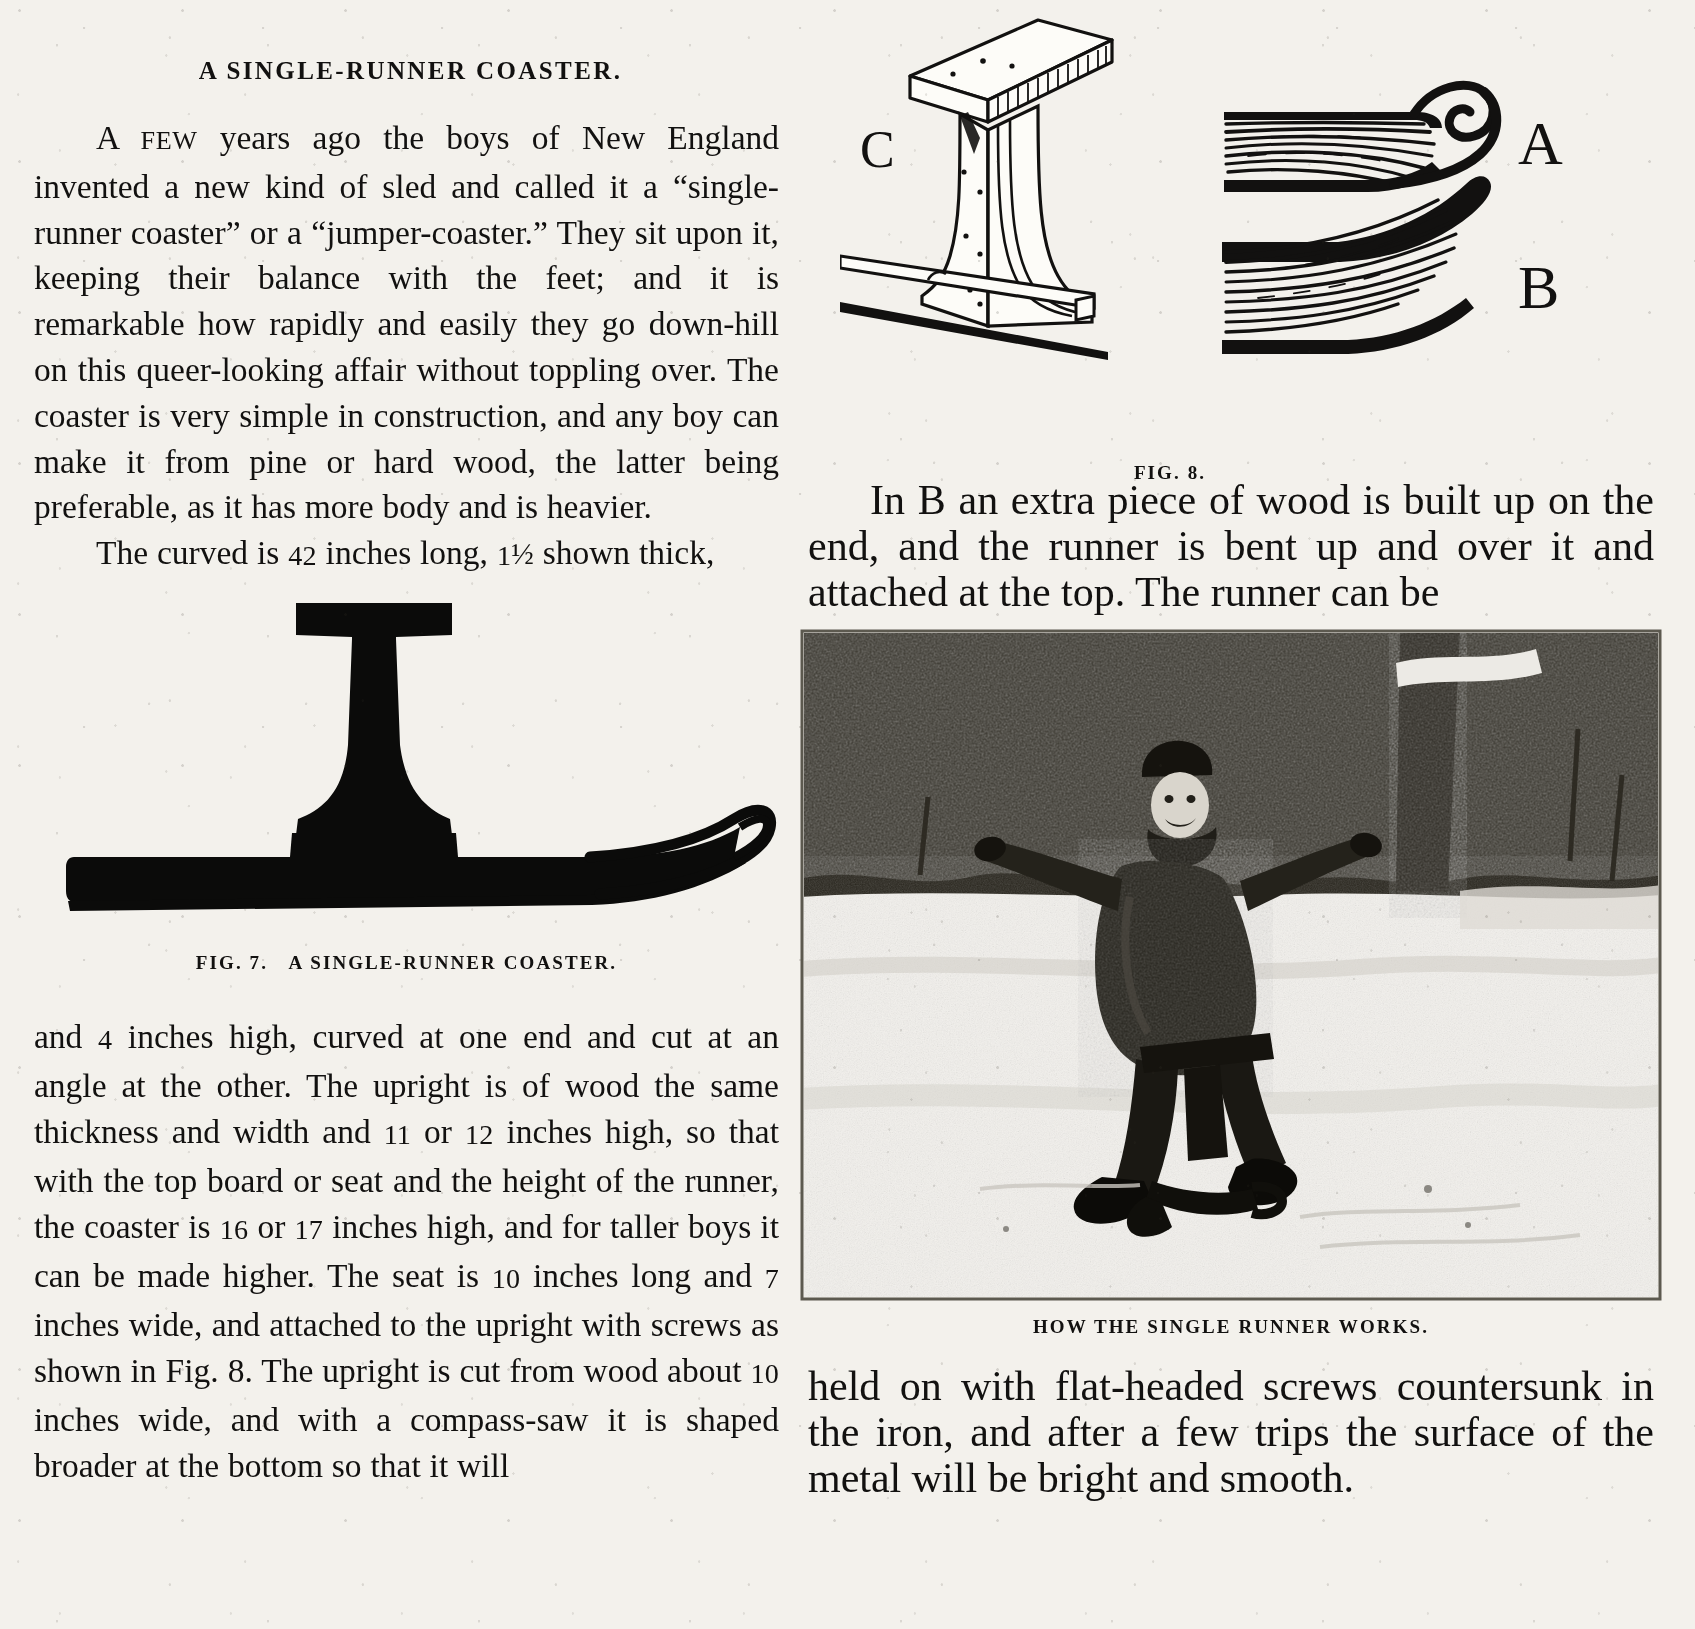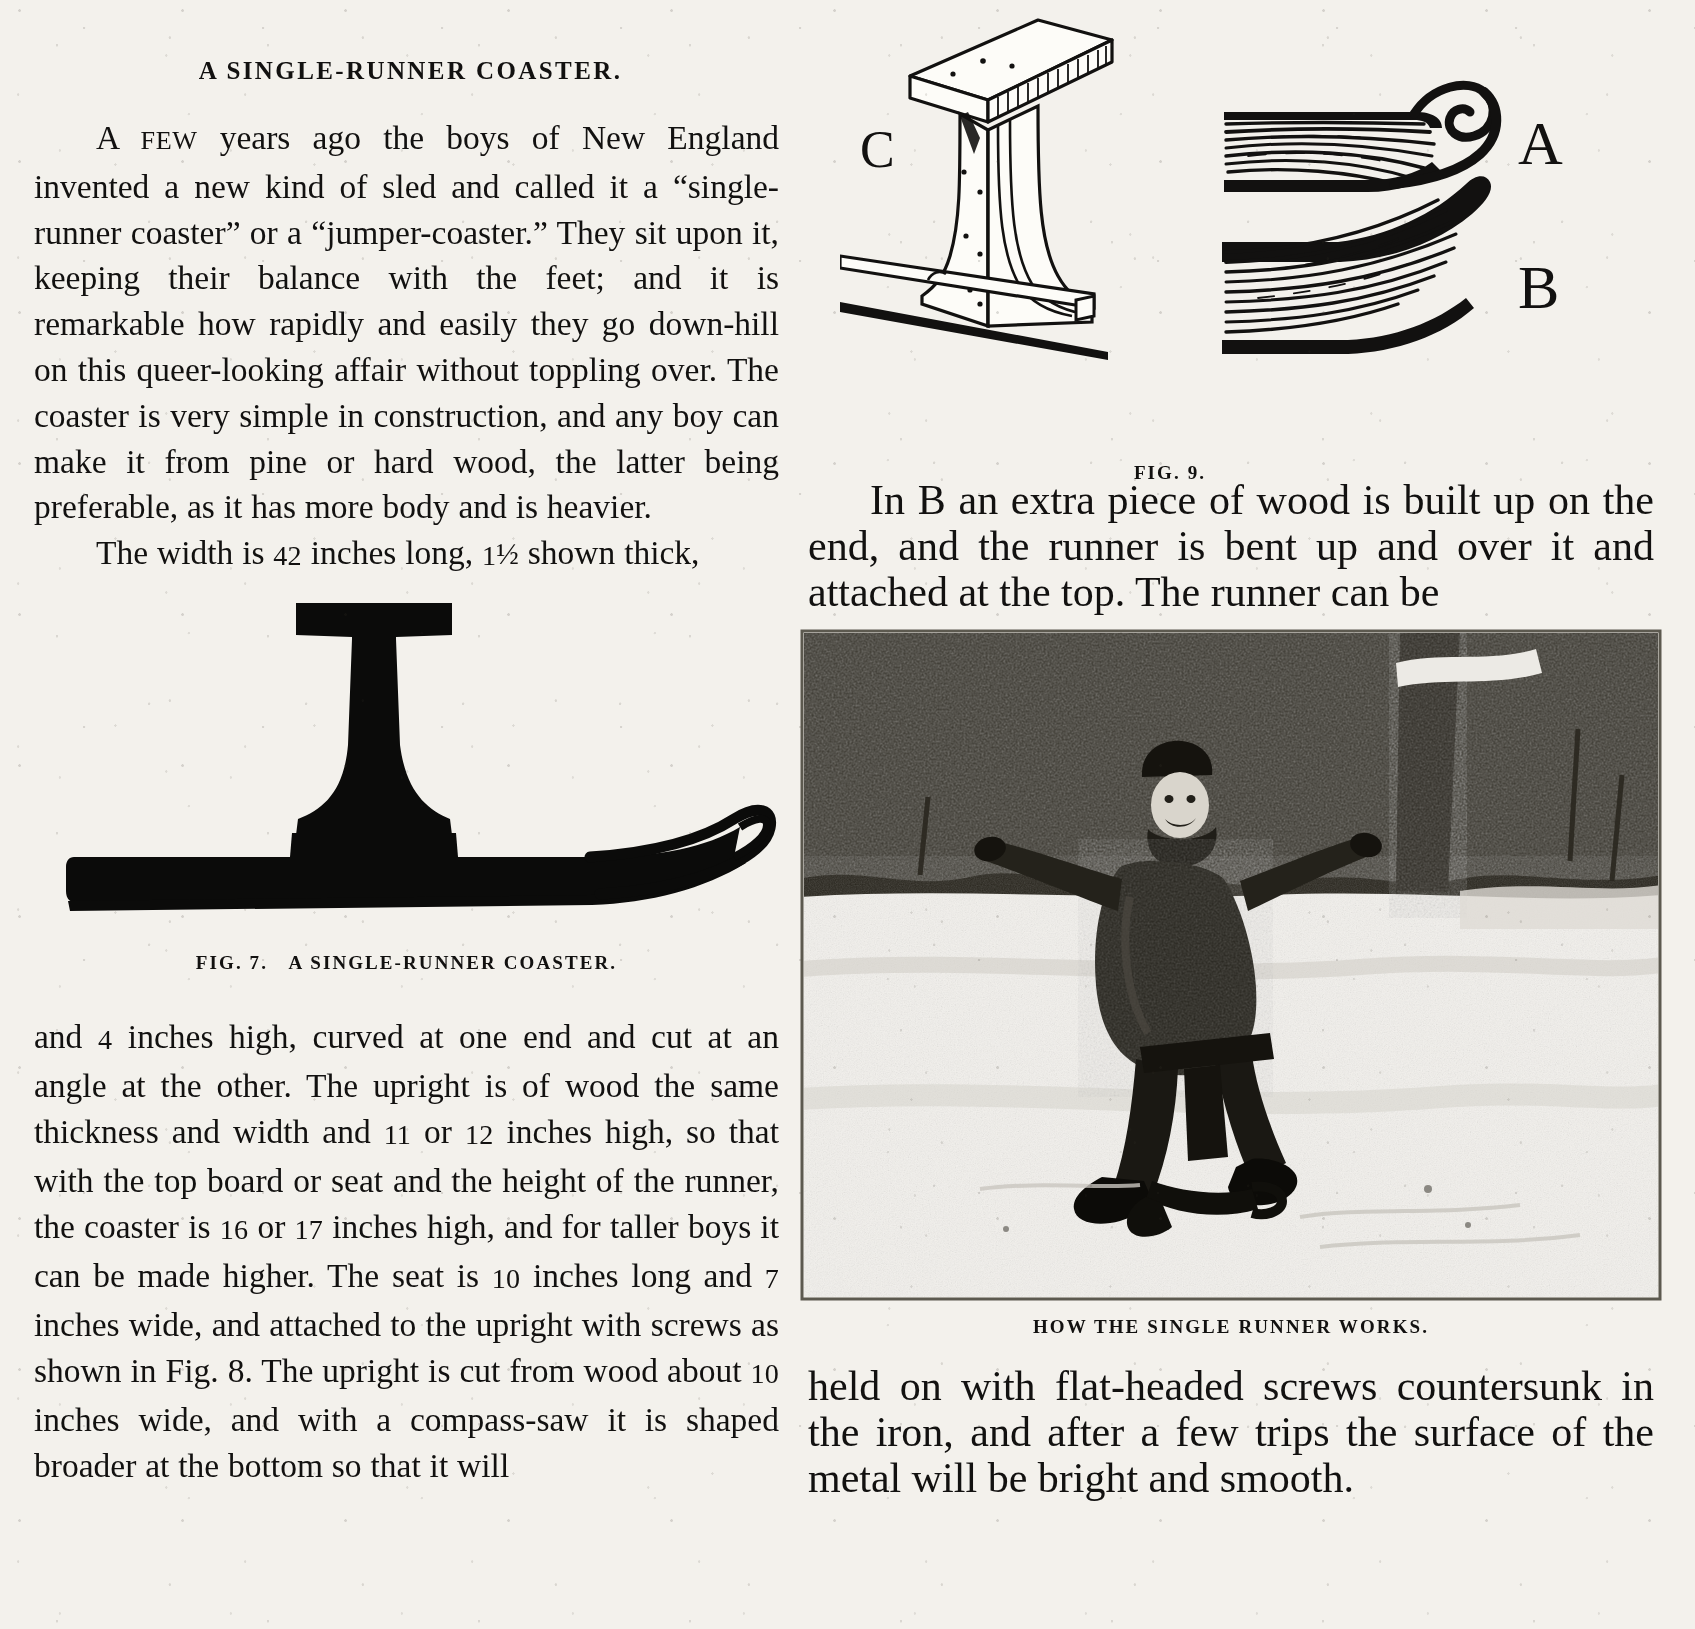--- a/index.html
+++ b/index.html
@@ -92,21 +92,21 @@
 
   <div class="col-left">
 
     <h1 class="heading">A SINGLE-RUNNER COASTER.</h1>
 
     <p class="body p1">
       <span>A </span><span class="sc">FEW</span><span> years ago the boys of New England invented a new kind of sled and called it a “single-runner coaster” or a “jumper-coaster.” They sit upon it, keeping their balance with the feet; and it is remarkable how rapidly and easily they go down-hill on this queer-looking affair without toppling over.   The coaster is very simple in construction, and any boy can make it from pine or hard wood, the latter being preferable, as it has more body and is heavier.</span>
     </p>
 
     <p class="body" style="margin-top:0;">
-      <span>The width is </span><span class="osf">42</span><span> inches long, </span><span class="osf">1</span><span class="frac">½</span><span> shown thick,</span>
+      <span>The curved is </span><span class="osf">42</span><span> inches long, </span><span class="osf">1</span><span class="frac">½</span><span> shown thick,</span>
     </p>
 
     <div class="fig7-wrap">
       <svg width="745" height="345" viewBox="0 0 745 345">
         <g fill="#0b0b0a">
 
           <path d="M262,8 L418,8 L418,40 L362,42 L362,52 L318,52 L318,42 L262,40 Z"></path>
 
           <path d="M318,44
                    L362,44
@@ -290,21 +290,21 @@
             <path d="M50,100 C104,94 152,82 196,62" stroke-width="2" stroke-dasharray="20 18"></path>
             <path d="M40,128 C96,122 146,112 190,94" stroke-width="1.8" stroke-dasharray="16 20"></path>
           </g>
 
           <path d="M4,170 L130,170 C176,168 218,152 248,128 L256,138
                    C224,166 178,182 130,184 L4,184 Z" fill="#121110"></path>
           <text class="lbl" x="300" y="138" font-size="62" fill="#121110">B</text>
         </g>
       </svg>
 
-      <div class="fig8-cap">FIG. 9.</div>
+      <div class="fig8-cap">FIG. 8.</div>
     </div>
 
     <p class="rp ind">In B an extra piece of wood is built up on the end, and the runner is bent up and over it and attached at the top.   The runner can be</p>
 
     <div class="photo-wrap">
       <svg width="862" height="672" viewBox="0 0 862 672">
         <defs>
           <filter id="grain">
             <feTurbulence type="fractalNoise" baseFrequency="0.85" numOctaves="3" seed="7"></feTurbulence>
             <feColorMatrix type="saturate" values="0"></feColorMatrix>

